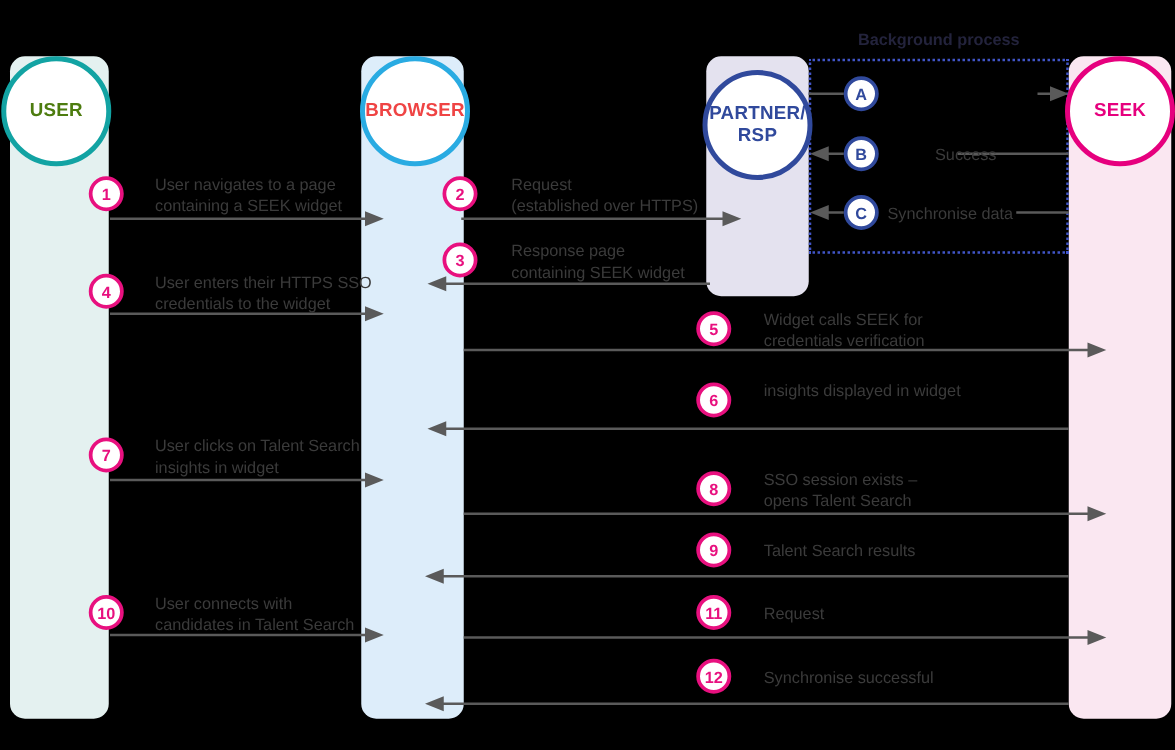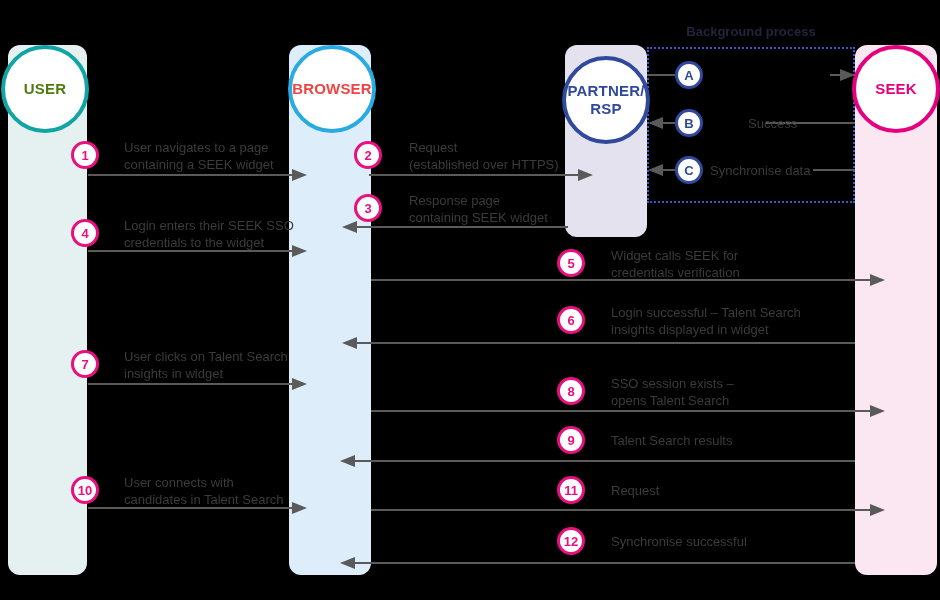--- a/index.html
+++ b/index.html
@@ -128,21 +128,21 @@
   </div>
   <div class="arrow left" style="left:342px;top:221px;width:226px;">
     <i class="shaft"></i>
     <i class="head"></i>
   </div>
 
   <div class="badge" style="left:71px;top:219px;">
     <span>4</span>
   </div>
   <div class="lbl" style="left:105px;top:217px;">
-    <span>Login enters their SEEK SSO</span>
+    <span>User enters their HTTPS SSO</span>
     <span>credentials to the widget</span>
   </div>
   <div class="arrow right" style="left:88px;top:245px;width:219px;">
     <i class="shaft"></i>
     <i class="head"></i>
   </div>
 
   <div class="badge" style="left:557px;top:249px;">
     <span>5</span>
   </div>
@@ -152,21 +152,20 @@
   </div>
   <div class="arrow right" style="left:371px;top:274px;width:514px;">
     <i class="shaft"></i>
     <i class="head"></i>
   </div>
 
   <div class="badge" style="left:557px;top:306px;">
     <span>6</span>
   </div>
   <div class="lbl" style="left:592px;top:304px;">
-    <span>Login successful – Talent Search</span>
     <span>insights displayed in widget</span>
   </div>
   <div class="arrow left" style="left:342px;top:337px;width:513px;">
     <i class="shaft"></i>
     <i class="head"></i>
   </div>
 
   <div class="badge" style="left:71px;top:350px;">
     <span>7</span>
   </div>

